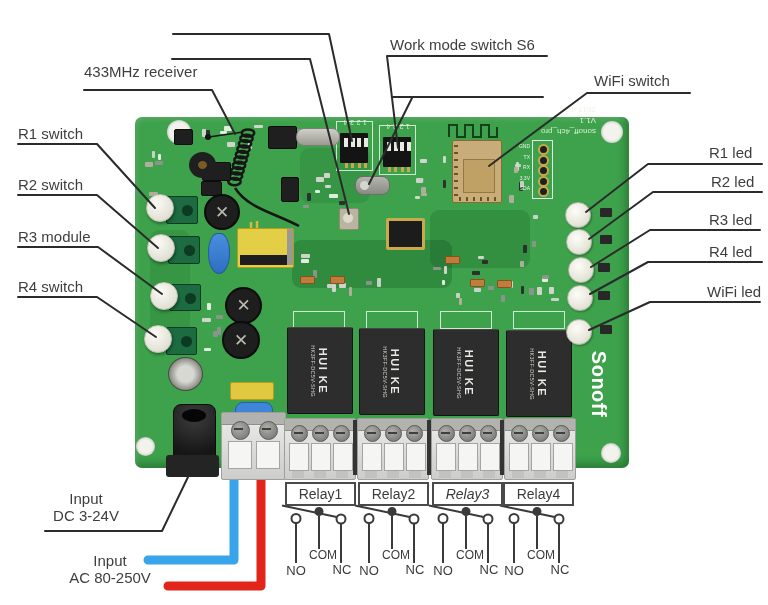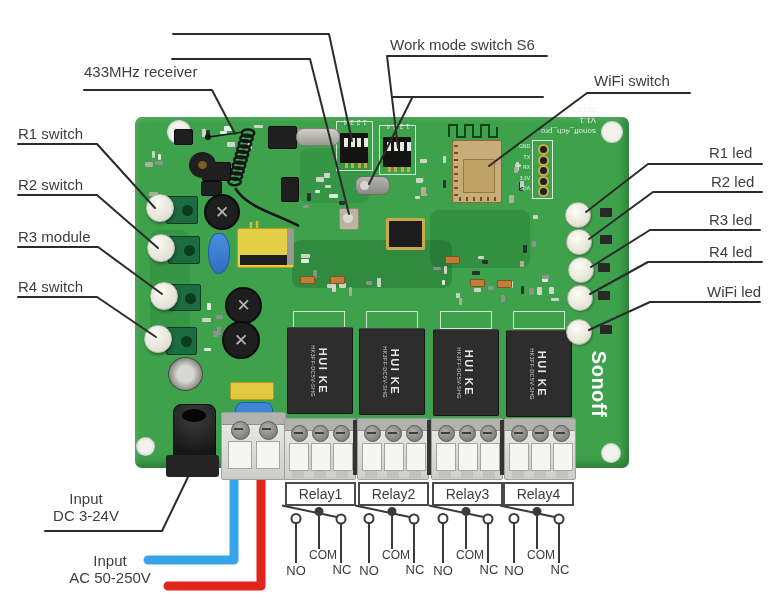--- a/index.html
+++ b/index.html
@@ -453,26 +453,26 @@
   <div class="lbl" style="left:709px;top:212px;">R3 led</div>
   <div class="lbl" style="left:709px;top:244px;">R4 led</div>
   <div class="lbl" style="left:695px;top:284px;margin-left:12px;">WiFi led</div>
 
   <div class="lbl center" style="left:40px;top:490px;width:92px;line-height:17px;">
     <div>Input</div>
     <div>DC 3-24V</div>
   </div>
   <div class="lbl center" style="left:52px;top:552px;width:116px;line-height:17px;">
     <div>Input</div>
-    <div>AC 50-250V</div>
+    <div>AC 80-250V</div>
   </div>
 
   <div class="rbox" style="left:285px;">Relay1</div>
   <div class="rbox" style="left:358px;">Relay2</div>
-  <div class="rbox" style="left:432px;">Relay3</div>
+  <div class="rbox" style="left:432px;font-style:italic;">Relay3</div>
   <div class="rbox" style="left:503px;">Relay4</div>
 
   <div class="term" style="left:283px;top:563px;">NO</div>
   <div class="term com" style="left:307px;top:548px;">COM</div>
   <div class="term" style="left:329px;top:562px;">NC</div>
   <div class="term" style="left:356px;top:563px;">NO</div>
   <div class="term com" style="left:380px;top:548px;">COM</div>
   <div class="term" style="left:402px;top:562px;">NC</div>
   <div class="term" style="left:430px;top:563px;">NO</div>
   <div class="term com" style="left:454px;top:548px;">COM</div>

